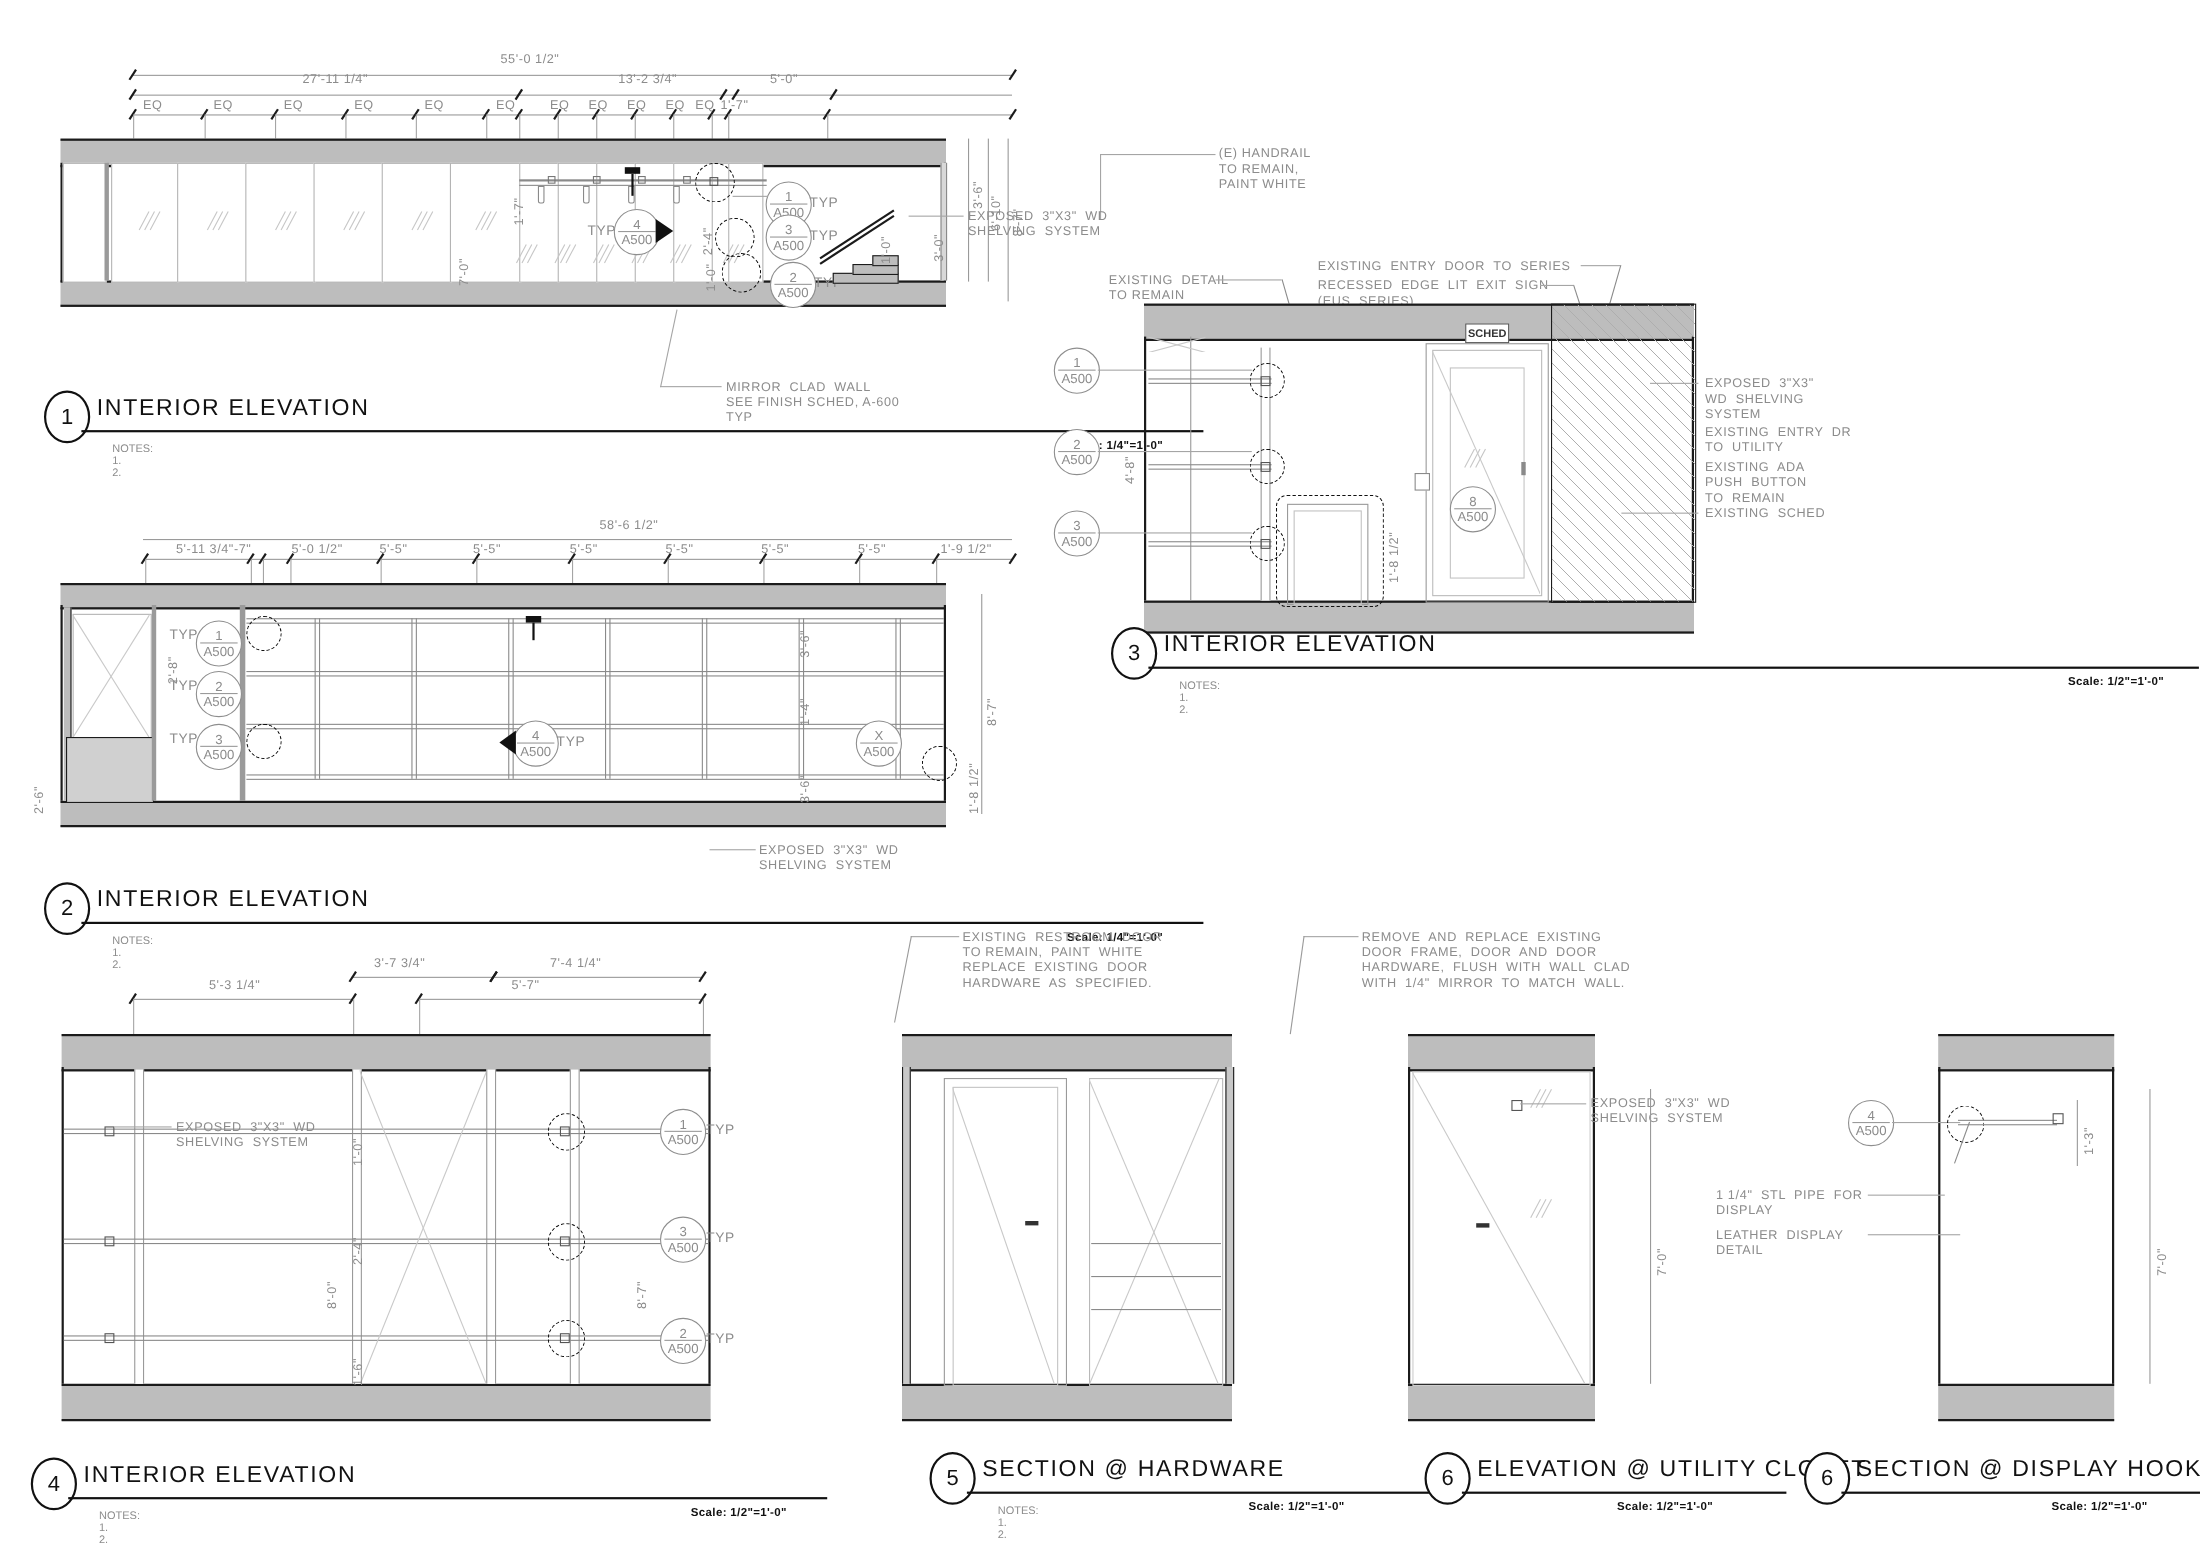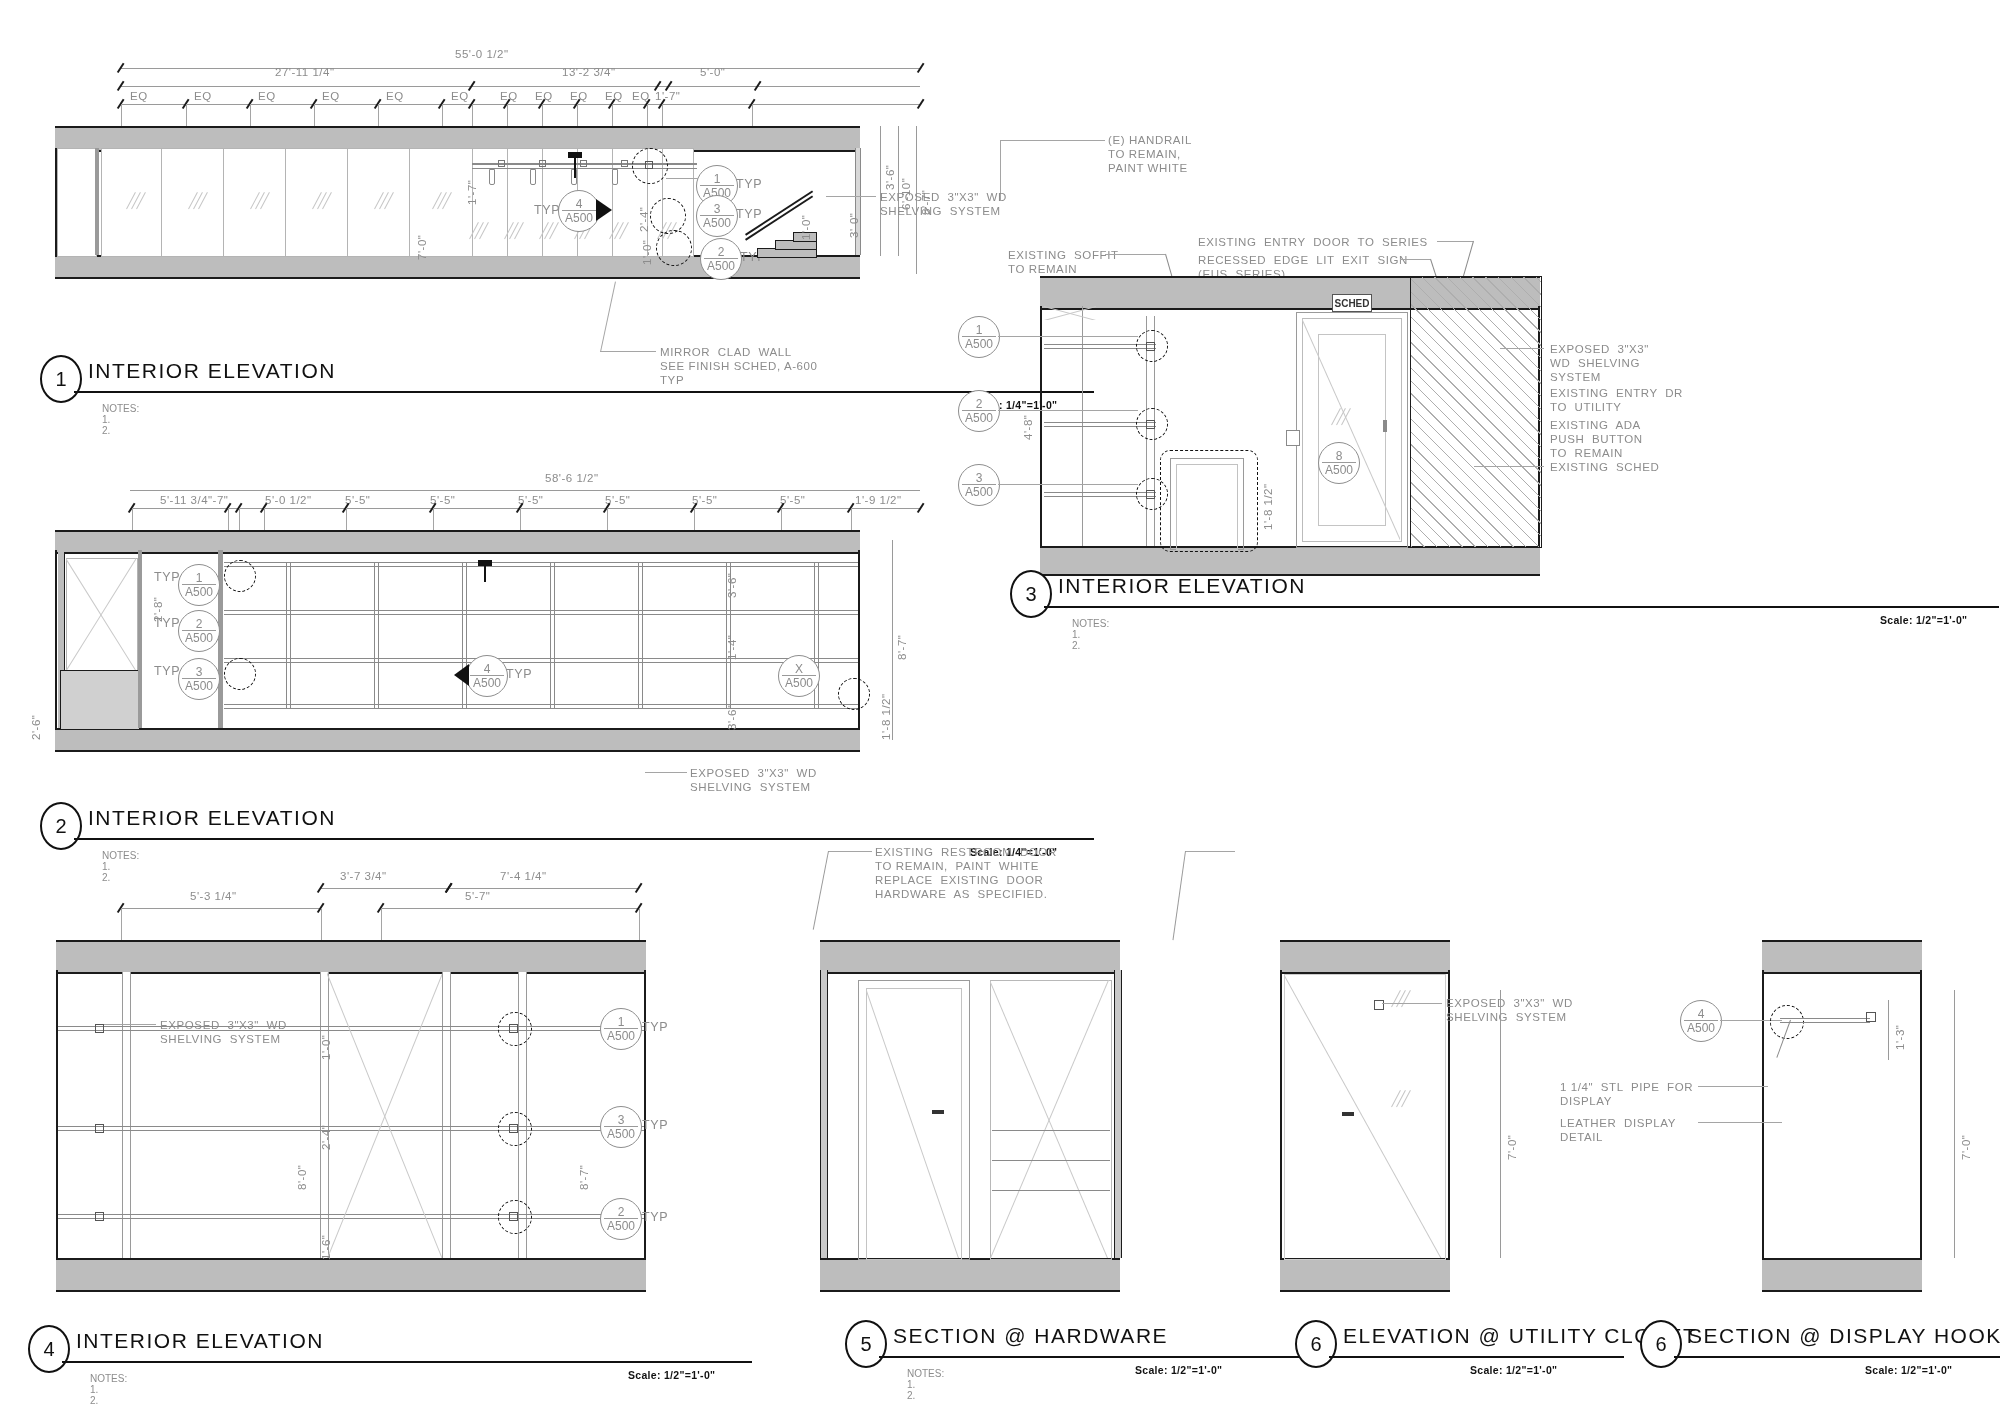--- a/index.html
+++ b/index.html
@@ -433,21 +433,21 @@
     <div class="rule" style="width:1020px;"></div>
     <div class="scl" style="left:930px;top:44px;">Scale:  1/4"=1'-0"</div>
     <div class="nts"><span>NOTES:</span>
 <span>1.
 2.</span></div>
   </div>
 </div>
 
 <div class="abs" style="left:1000px;top:230px;width:1000px;height:420px;">
 
-  <div class="note" style="left:8px;top:18px;">EXISTING  SOFFIT
+  <div class="note" style="left:8px;top:18px;">EXISTING  DETAIL
 TO REMAIN</div>
   <div class="lead" style="left:105px;top:24px;width:60px;"></div>
   <div class="lnk" style="left:165px;top:24px;width:1px;height:36px;background:#8a8a8a;transform:rotate(-16deg);transform-origin:top;"></div>
 
   <div class="note" style="left:198px;top:5px;">EXISTING  ENTRY  DOOR  TO  SERIES</div>
   <div class="lead" style="left:437px;top:11px;width:36px;"></div>
   <div class="lnk" style="left:473px;top:11px;width:1px;height:64px;background:#8a8a8a;transform:rotate(16deg);transform-origin:top;"></div>
 
   <div class="note" style="left:198px;top:23px;">RECESSED  EDGE  LIT  EXIT  SIGN
 (EUS  SERIES)</div>
@@ -685,20 +685,24 @@
   <div class="ttl">SECTION @ HARDWARE</div>
   <div class="rule" style="width:420px;"></div>
   <div class="scl" style="left:290px;top:44px;">Scale:  1/2"=1'-0"</div>
   <div class="nts"><span>NOTES:</span>
 <span>1.
 2.</span></div>
 </div>
 
 <div class="abs" style="left:1290px;top:860px;width:360px;height:480px;">
 
+  <div class="note" style="left:-52px;top:-15px;">REMOVE  AND  REPLACE  EXISTING
+DOOR  FRAME,  DOOR  AND  DOOR
+HARDWARE,  FLUSH  WITH  WALL  CLAD
+WITH  1/4"  MIRROR  TO  MATCH  WALL.</div>
   <div class="lead" style="left:-105px;top:-9px;width:50px;"></div>
   <div class="lnk" style="left:-105px;top:-9px;width:1px;height:90px;background:#9a9a9a;transform:rotate(8deg);transform-origin:top;"></div>
 
   <div class="band" style="left:-10px;top:80px;width:170px;height:30px;"></div>
   <div class="band" style="left:-10px;top:398px;width:170px;height:30px;"></div>
   <div class="lnk" style="left:-10px;top:110px;width:1.5px;height:288px;"></div>
   <div class="lnk" style="left:158px;top:110px;width:1.5px;height:288px;"></div>
 
   <div class="abs" style="left:-6px;top:114px;width:160px;height:284px;border:1px solid #cdcdcd;"></div>
   <div class="diag" style="left:-6px;top:114px;width:160px;height:284px;">

